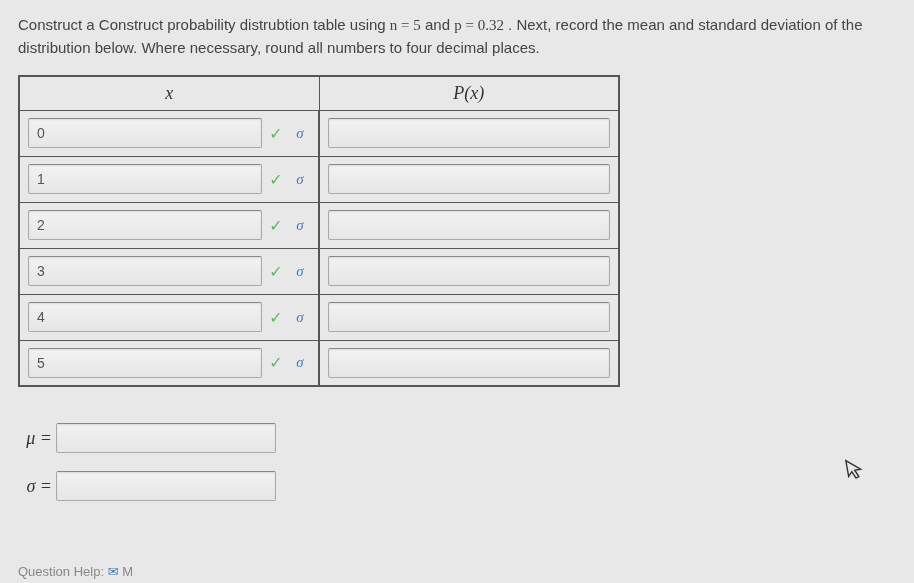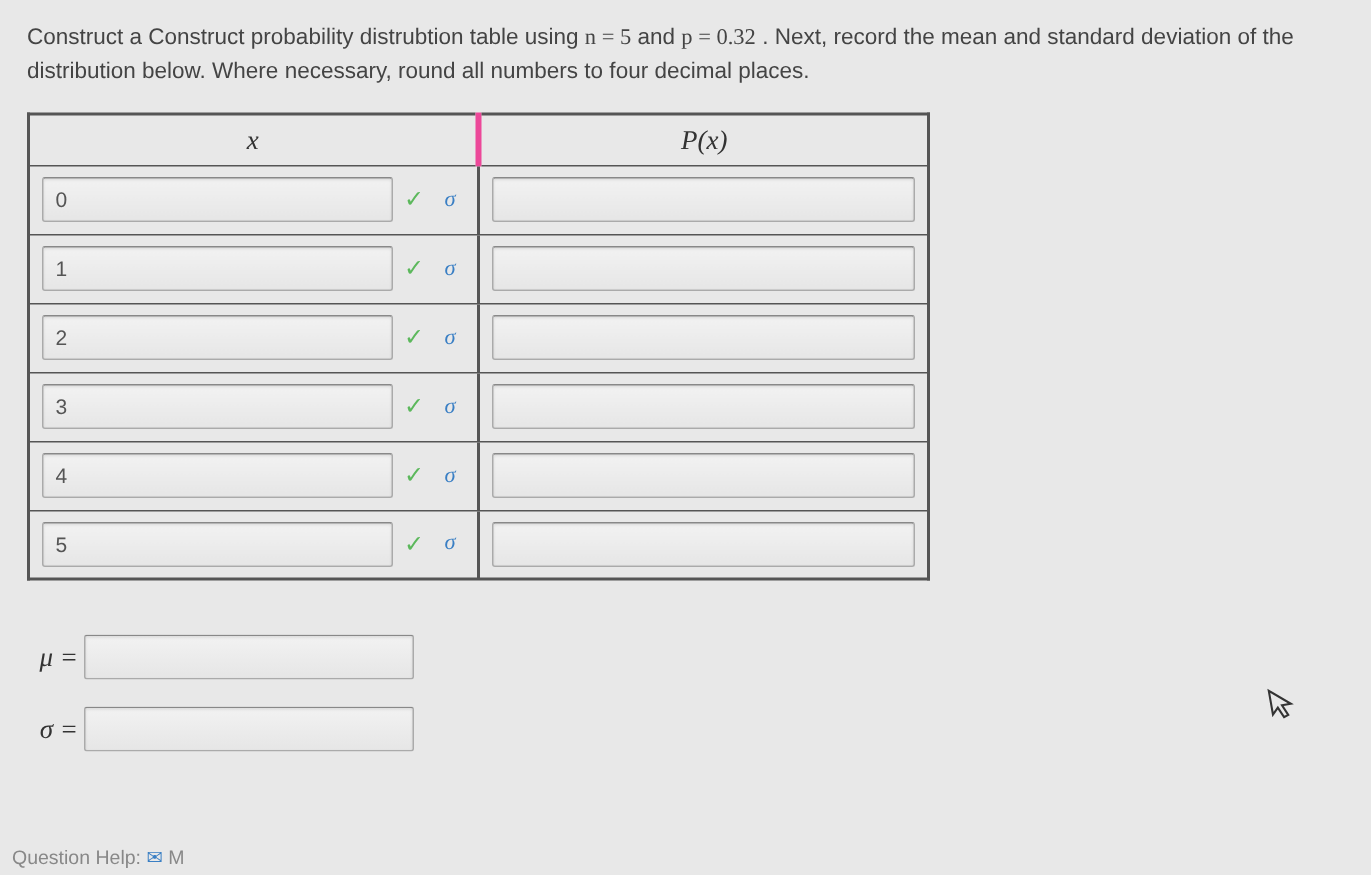--- a/index.html
+++ b/index.html
@@ -28,21 +28,21 @@
     table.binom th {
       border: 1px solid #555;
       height: 34px;
       font-weight: normal;
       font-family: 'Times New Roman', serif;
       font-style: italic;
       font-size: 18px;
       background: #e8e8e8;
     }
     table.binom th.col-x { width: 300px; }
-    table.binom th.col-p { width: 300px; border-left: 4px solid #ec4899; }
+    table.binom th.col-p { width: 300px; border-left: 1px solid #ec4899; }
     table.binom td {
       border: 1px solid #555;
       padding: 6px 8px;
       height: 46px;
       vertical-align: middle;
     }
     table.binom td.p-cell { border-left: 2px solid #555; }
     .x-cell-inner {
       display: flex;
       align-items: center;
@@ -109,21 +109,21 @@
       border: 1px solid #aaa;
       border-top-color: #888;
       border-radius: 2px;
       padding: 0 8px;
       font-size: 14px;
       box-shadow: inset 0 1px 2px rgba(0,0,0,0.1);
     }
     .footer-cut {
       position: absolute;
       bottom: 4px;
-      left: 8px;
+      left: 18px;
       color: #888;
       font-size: 13px;
     }
     .footer-cut .msg-icon { color: #3a7fc4; }
     .cursor-pointer {
       position: absolute;
       right: 48px;
       bottom: 96px;
       font-size: 22px;
       color: #333;

